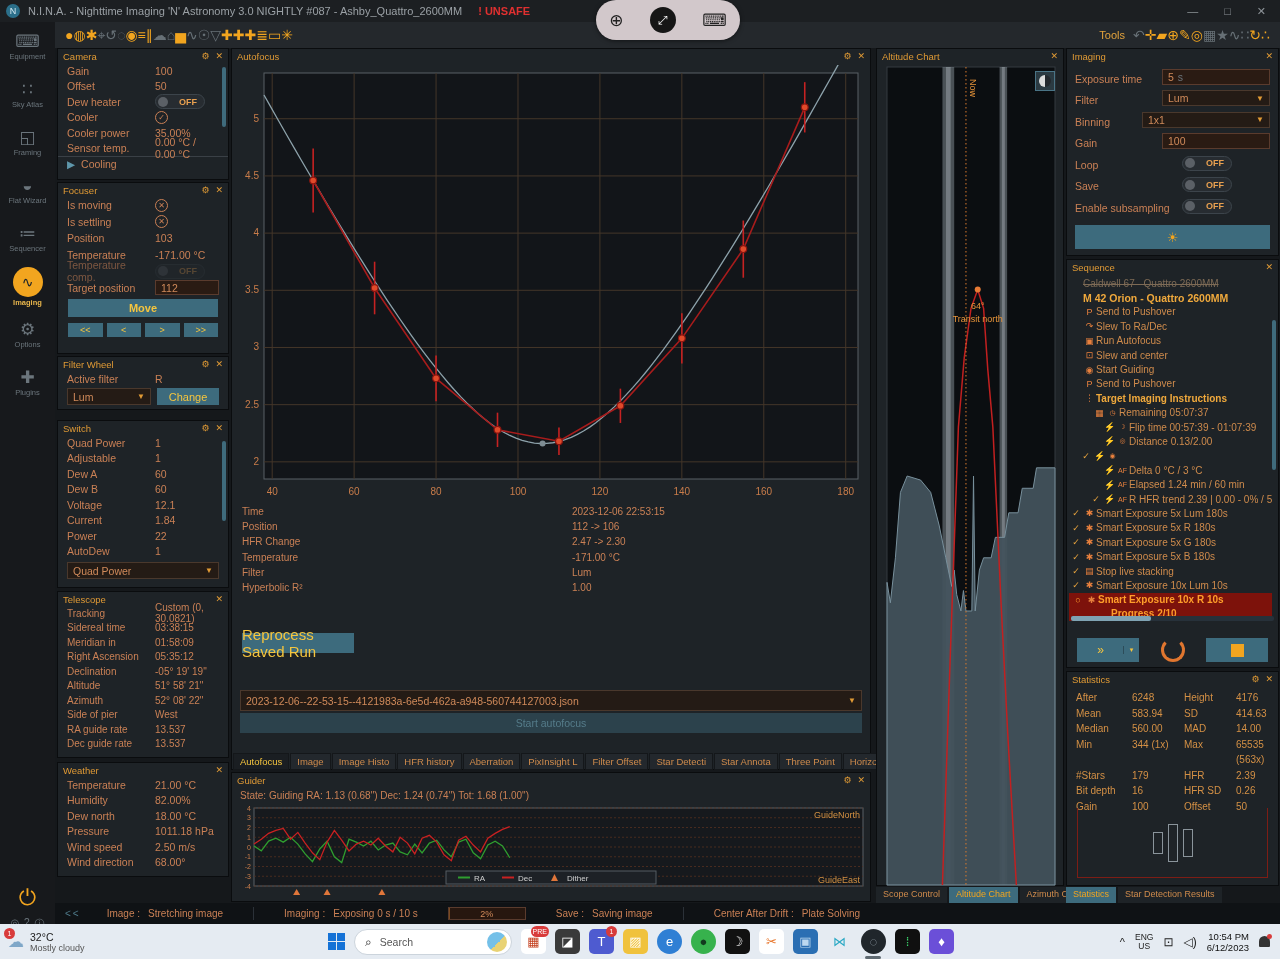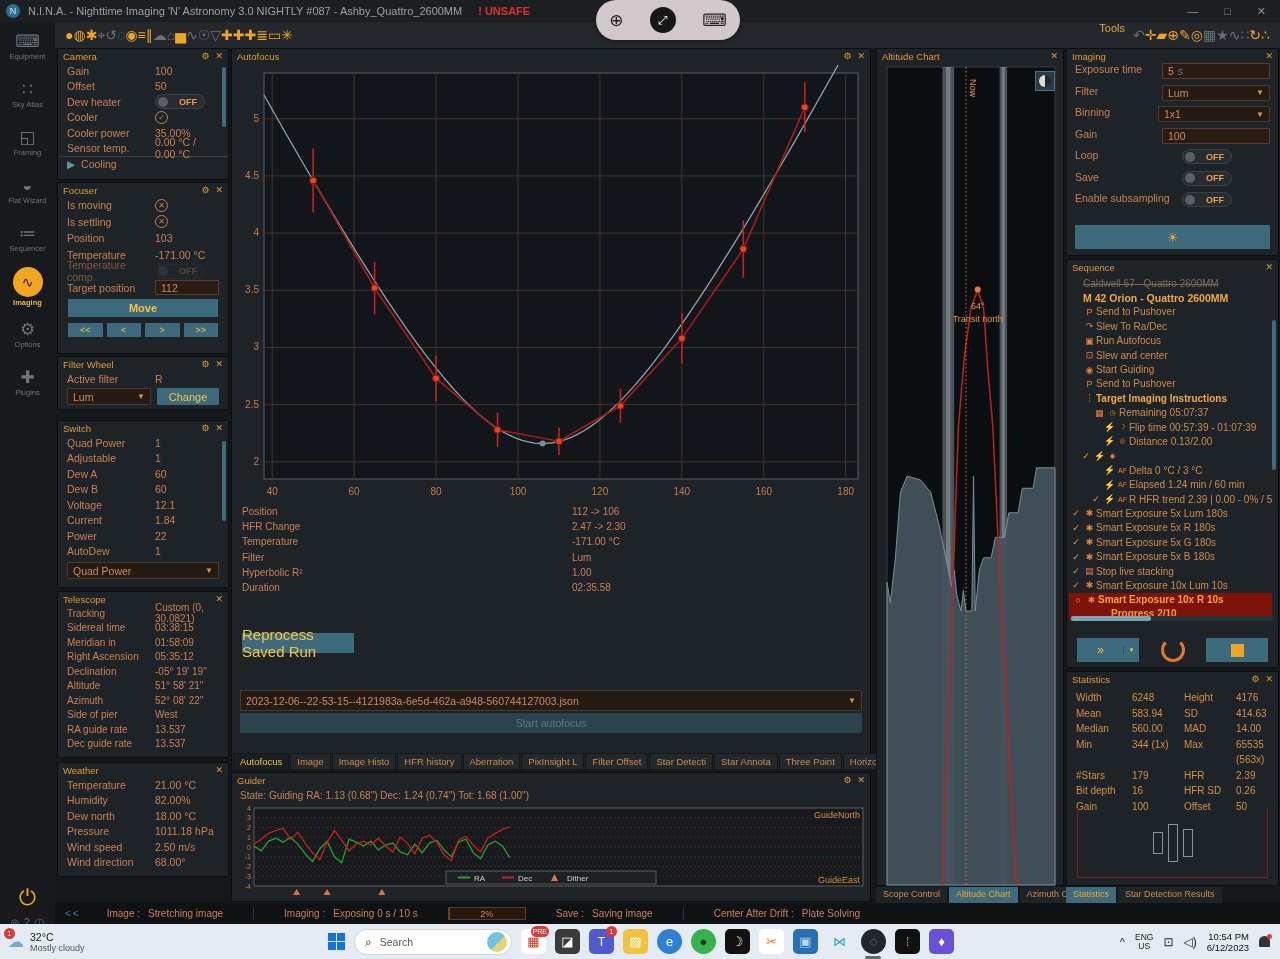--- a/index.html
+++ b/index.html
@@ -12,21 +12,21 @@
 #titlebar .wctrls{margin-left:auto;display:flex;gap:26px;padding-right:14px;color:#8d9398;font-size:11px}
 
 #rdpill{position:absolute;left:596px;top:0;width:144px;height:40px;background:#d2c8cb;border-radius:0 0 22px 22px;border-radius:22px;display:flex;align-items:center;justify-content:space-around;z-index:50;box-shadow:0 1px 4px rgba(0,0,0,.5)}
 #rdpill .mag{font-size:17px;color:#222}
 #rdpill .rd{width:26px;height:26px;border-radius:50%;background:#161616;color:#fff;font-size:12px;display:flex;align-items:center;justify-content:center}
 #rdpill .kb{font-size:17px;color:#222}
 
 #toolbar{position:absolute;left:55px;top:22px;right:0;height:26px;background:#24282c;display:flex;align-items:center;padding:0 10px}
 .tbi{width:28px;text-align:center;font-size:14px;line-height:26px}
 .tbi.on{color:#f2a51f}.tbi.off{color:#677076}
-#toolbar .tools{margin-left:auto;display:flex;align-items:flex-start}
+#toolbar .tools{margin-left:auto;display:flex;align-items:center}
 #toolbar .tools .tlab{color:#e2a23c;font-size:11px;margin-right:8px}
 
 #sidebar{position:absolute;left:0;top:22px;width:55px;height:902px;background:#17191c}
 .sbitem{height:46px;display:flex;flex-direction:column;align-items:center;justify-content:center;color:#6b757c;margin-top:2px}
 .sbitem .ic{font-size:17px;line-height:18px}
 .sbitem .lb{font-size:7.5px;margin-top:1px}
 .sbitem.active .ic{width:30px;height:30px;border-radius:50%;background:#f2a51f;color:#20262b;font-size:14px;display:flex;align-items:center;justify-content:center}
 .sbitem.active .lb{color:#e8b64c;font-weight:bold}
 #sbbottom{position:absolute;left:0;bottom:28px;width:55px;text-align:center}
 #sbbottom .pw{color:#f2a51f;font-size:22px}
@@ -68,21 +68,21 @@
 
 #alt-panel{left:876px;top:48px;width:188px;height:838px}
 #alt-chart{position:absolute;left:0;top:0}
 #moonbtn{position:absolute;right:8px;top:22px;width:20px;height:20px;background:#2b3a42;border:1px solid #4a7486;display:flex;align-items:center;justify-content:center}
 #moonbtn .moon{width:12px;height:12px;border-radius:50%;background:linear-gradient(90deg,#dcdcdc 50%,#23282d 50%)}
 .btabs{position:absolute;top:887px;height:16px;display:flex;gap:2px;font-size:9px}
 .btab{padding:2px 7px;background:#1e2327;color:#cf8b4c;white-space:nowrap}
 .btab.on{background:#3d6b7d;color:#f2a51f}
 
 #img-panel{left:1066px;top:48px;width:213px;height:208px}
-.imgrow{display:flex;align-items:flex-start;height:21.5px;padding:0 8px;font-size:10.5px;color:#ca8055}
+.imgrow{display:flex;align-items:flex-end;height:21.5px;padding:0 8px;font-size:10.5px;color:#ca8055}
 .imgrow .lab{flex:1}
 #img-capture{position:absolute;left:8px;right:8px;top:176px;height:24px;font-size:13px}
 #seq-panel{left:1066px;top:259px;width:213px;height:409px}
 #seq-list{position:absolute;left:2px;top:16px;right:6px}
 .seq-item{font-size:10px;color:#cf8b4c}
 .seq-line{display:flex;align-items:center;height:14.4px}
 .seq-check{flex:0 0 14px;text-align:center;color:#e8a33d;font-size:9px}
 .seq-ic{flex:0 0 13px;text-align:center;color:#e8803d;font-size:9px}
 .seq-ic2{flex:0 0 13px;text-align:center;color:#e8803d;font-size:7px}
 .seq-ic:empty,.seq-ic2:empty{flex:0 0 0px}
@@ -498,42 +498,42 @@
       <circle cx="200.05517241379312" cy="313.35774647887325" r="3.4" fill="#e04a2a" stroke="#8a1510" stroke-width="1.2"></circle>
       <circle cx="261.50344827586207" cy="364.8225352112676" r="3.4" fill="#e04a2a" stroke="#8a1510" stroke-width="1.2"></circle>
       <circle cx="322.951724137931" cy="376.25915492957745" r="3.4" fill="#e04a2a" stroke="#8a1510" stroke-width="1.2"></circle>
       <circle cx="384.4" cy="340.8056338028169" r="3.4" fill="#e04a2a" stroke="#8a1510" stroke-width="1.2"></circle>
       <circle cx="445.84827586206893" cy="273.3295774647887" r="3.4" fill="#e04a2a" stroke="#8a1510" stroke-width="1.2"></circle>
       <circle cx="507.2965517241379" cy="184.12394366197188" r="3.4" fill="#e04a2a" stroke="#8a1510" stroke-width="1.2"></circle>
       <circle cx="568.744827586207" cy="42.309859154929654" r="3.4" fill="#e04a2a" stroke="#8a1510" stroke-width="1.2"></circle>
     </svg>
   <div id="af-info">
     <div class="afrow">
+        <span class="lab">Time</span>
+        <span>2023-12-06 22:53:15</span>
+      </div>
+    <div class="afrow">
         <span class="lab">Position</span>
         <span>112 -&gt; 106</span>
       </div>
     <div class="afrow">
         <span class="lab">HFR Change</span>
         <span>2.47 -&gt; 2.30</span>
       </div>
     <div class="afrow">
         <span class="lab">Temperature</span>
         <span>-171.00 °C</span>
       </div>
     <div class="afrow">
         <span class="lab">Filter</span>
         <span>Lum</span>
       </div>
     <div class="afrow">
         <span class="lab">Hyperbolic R²</span>
         <span>1.00</span>
-      </div>
-    <div class="afrow">
-        <span class="lab">Duration</span>
-        <span>02:35.58</span>
       </div>
     </div>
   <div class="btn" id="af-reprocess">Reprocess Saved Run</div>
   <div class="select" id="af-json">
       <span>2023-12-06--22-53-15--4121983a-6e5d-462a-a948-560744127003.json</span>
       <span class="ar">▼</span>
     </div>
   <div id="af-start">Start autofocus</div>
   <div id="af-tabs">
     <span class="aftab on">Autofocus</span>
@@ -640,21 +640,21 @@
     </div>
   <div class="imgrow">
       <span class="lab">Filter</span>
     <span class="select" style="width:108px;height:16px">
         <span>Lum</span>
         <span class="ar">▼</span>
       </span>
     </div>
   <div class="imgrow">
       <span class="lab">Binning</span>
-    <span class="select" style="width:112px;height:16px">
+    <span class="select" style="width:128px;height:16px">
         <span>1x1</span>
         <span class="ar">▼</span>
       </span>
     </div>
   <div class="imgrow">
       <span class="lab">Gain</span>
     <span class="input" style="width:108px;height:16px">100</span>
     </div>
   <div class="imgrow">
       <span class="lab">Loop</span>
@@ -903,21 +903,21 @@
   </div>
 </div>
 
 <div class="panel" id="stat-panel">
   <div class="phead">
       <span class="t">Statistics</span>
     <span class="pico">⚙</span>
       <span class="pico">✕</span>
     </div>
   <div id="stat-grid">
-    <span>Width</span>
+    <span>After</span>
       <span>6248</span>
     <span>Height</span>
       <span>4176</span>
     <span>Mean</span>
       <span>583.94</span>
     <span>SD</span>
       <span>414.63</span>
     <span>Median</span>
       <span>560.00</span>
     <span>MAD</span>

